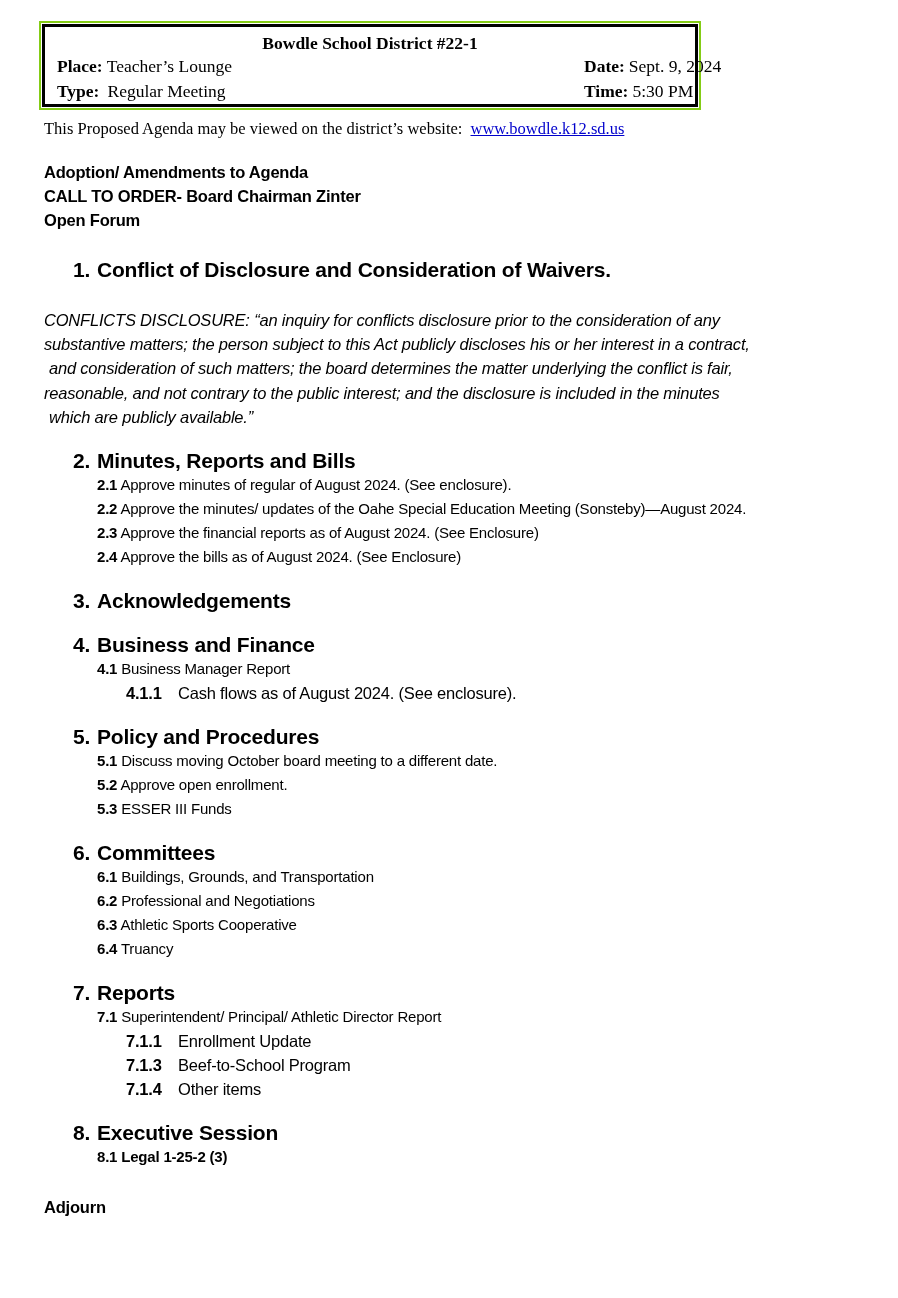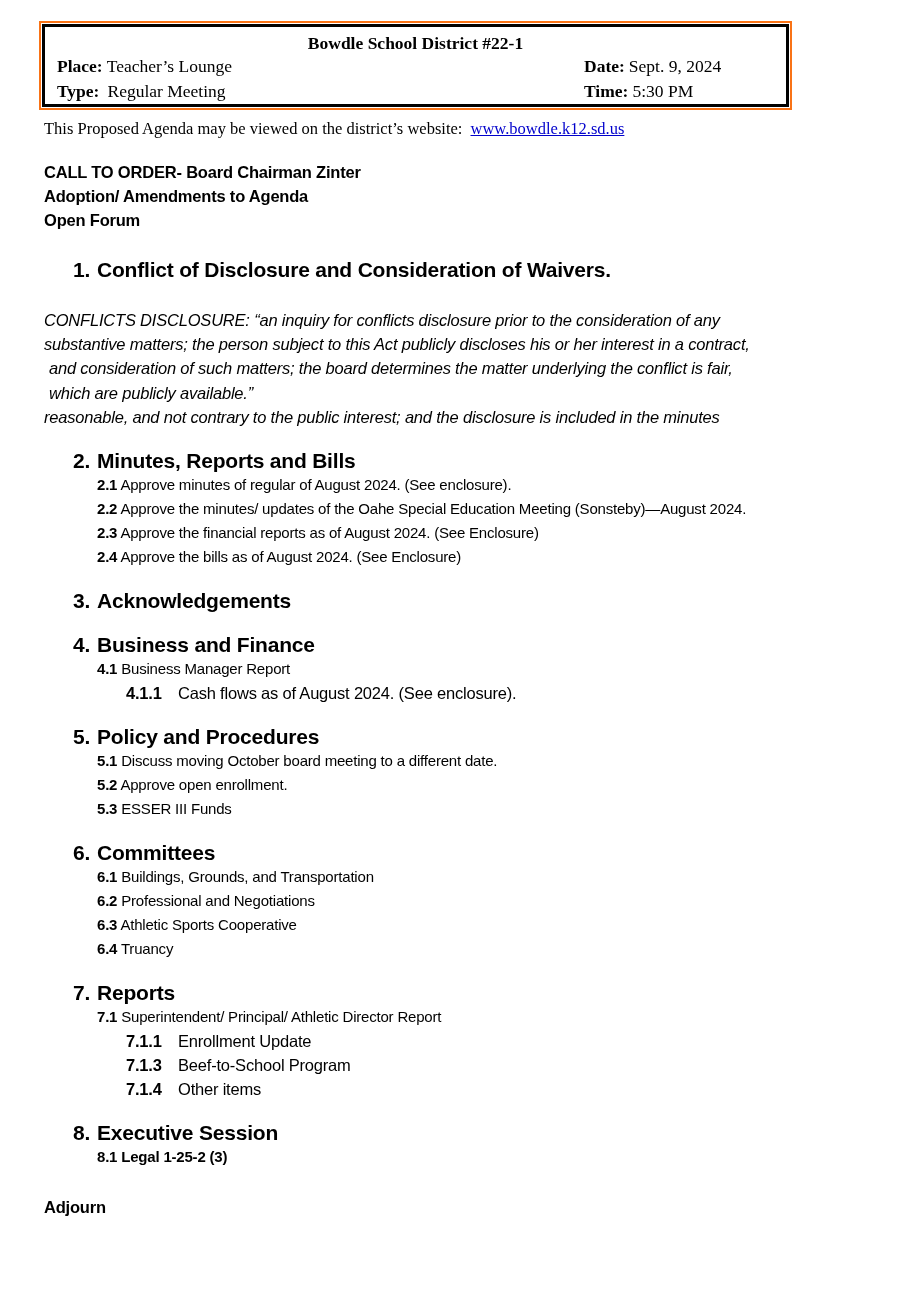--- a/index.html
+++ b/index.html
@@ -21,23 +21,23 @@
     left: 0; top: 0;
     width: 898px;
     height: 1298px;
   }
 
   
   .header-box {
     position: absolute;
     left: 39px;
     top: 21px;
-    width: 753px;
+    width: 662px;
     height: 89px;
-    border: 2px solid #f97316;
+    border: 2px solid #84cc16;
     padding: 1px;
     box-sizing: border-box;
   }
   .header-box-inner {
     width: 100%;
     height: 100%;
     border: 3px solid #000;
     box-sizing: border-box;
     padding: 5px 12px 0 12px;
     position: relative;
@@ -211,39 +211,39 @@
   </div>
 
   <div class="website-note">
     <span>This Proposed Agenda may be viewed on the district’s website:</span>
     <span class="sp"></span><a class="website-link" href="#">www.bowdle.k12.sd.us</a>
   </div>
 
   <div class="body-area">
 
     <div>
+      <div class="lead-line">Adoption/ Amendments to Agenda</div>
       <div class="lead-line">CALL TO ORDER- Board Chairman Zinter</div>
-      <div class="lead-line">Adoption/ Amendments to Agenda</div>
       <div class="lead-line">Open Forum</div>
     </div>
 
     <div class="gap-lg"></div>
 
     <div class="item1">
       <span class="num">1.</span><span>Conflict of Disclosure and Consideration of Waivers.</span>
     </div>
 
     <div class="gap-lg"></div>
 
     <div class="disclosure">
       <span class="dline">CONFLICTS DISCLOSURE: “an inquiry for conflicts disclosure prior to the consideration of any</span>
       <span class="dline">substantive matters; the person subject to this Act publicly discloses his or her interest in a contract,</span>
       <span class="dline ind">and consideration of such matters; the board determines the matter underlying the conflict is fair,</span>
+      <span class="dline">reasonable, and not contrary to the public interest; and the disclosure is included in the minutes</span>
       <span class="dline ind">which are publicly available.”</span>
-      <span class="dline">reasonable, and not contrary to the public interest; and the disclosure is included in the minutes</span>
     </div>
 
     <div class="gap-md"></div>
 
     <div class="item1">
       <span class="num">2.</span><span>Minutes, Reports and Bills</span>
     </div>
     <div class="item2">
       <span class="num">2.1</span>
       <span class="txt">Approve minutes of regular of August 2024. (See enclosure).</span>

